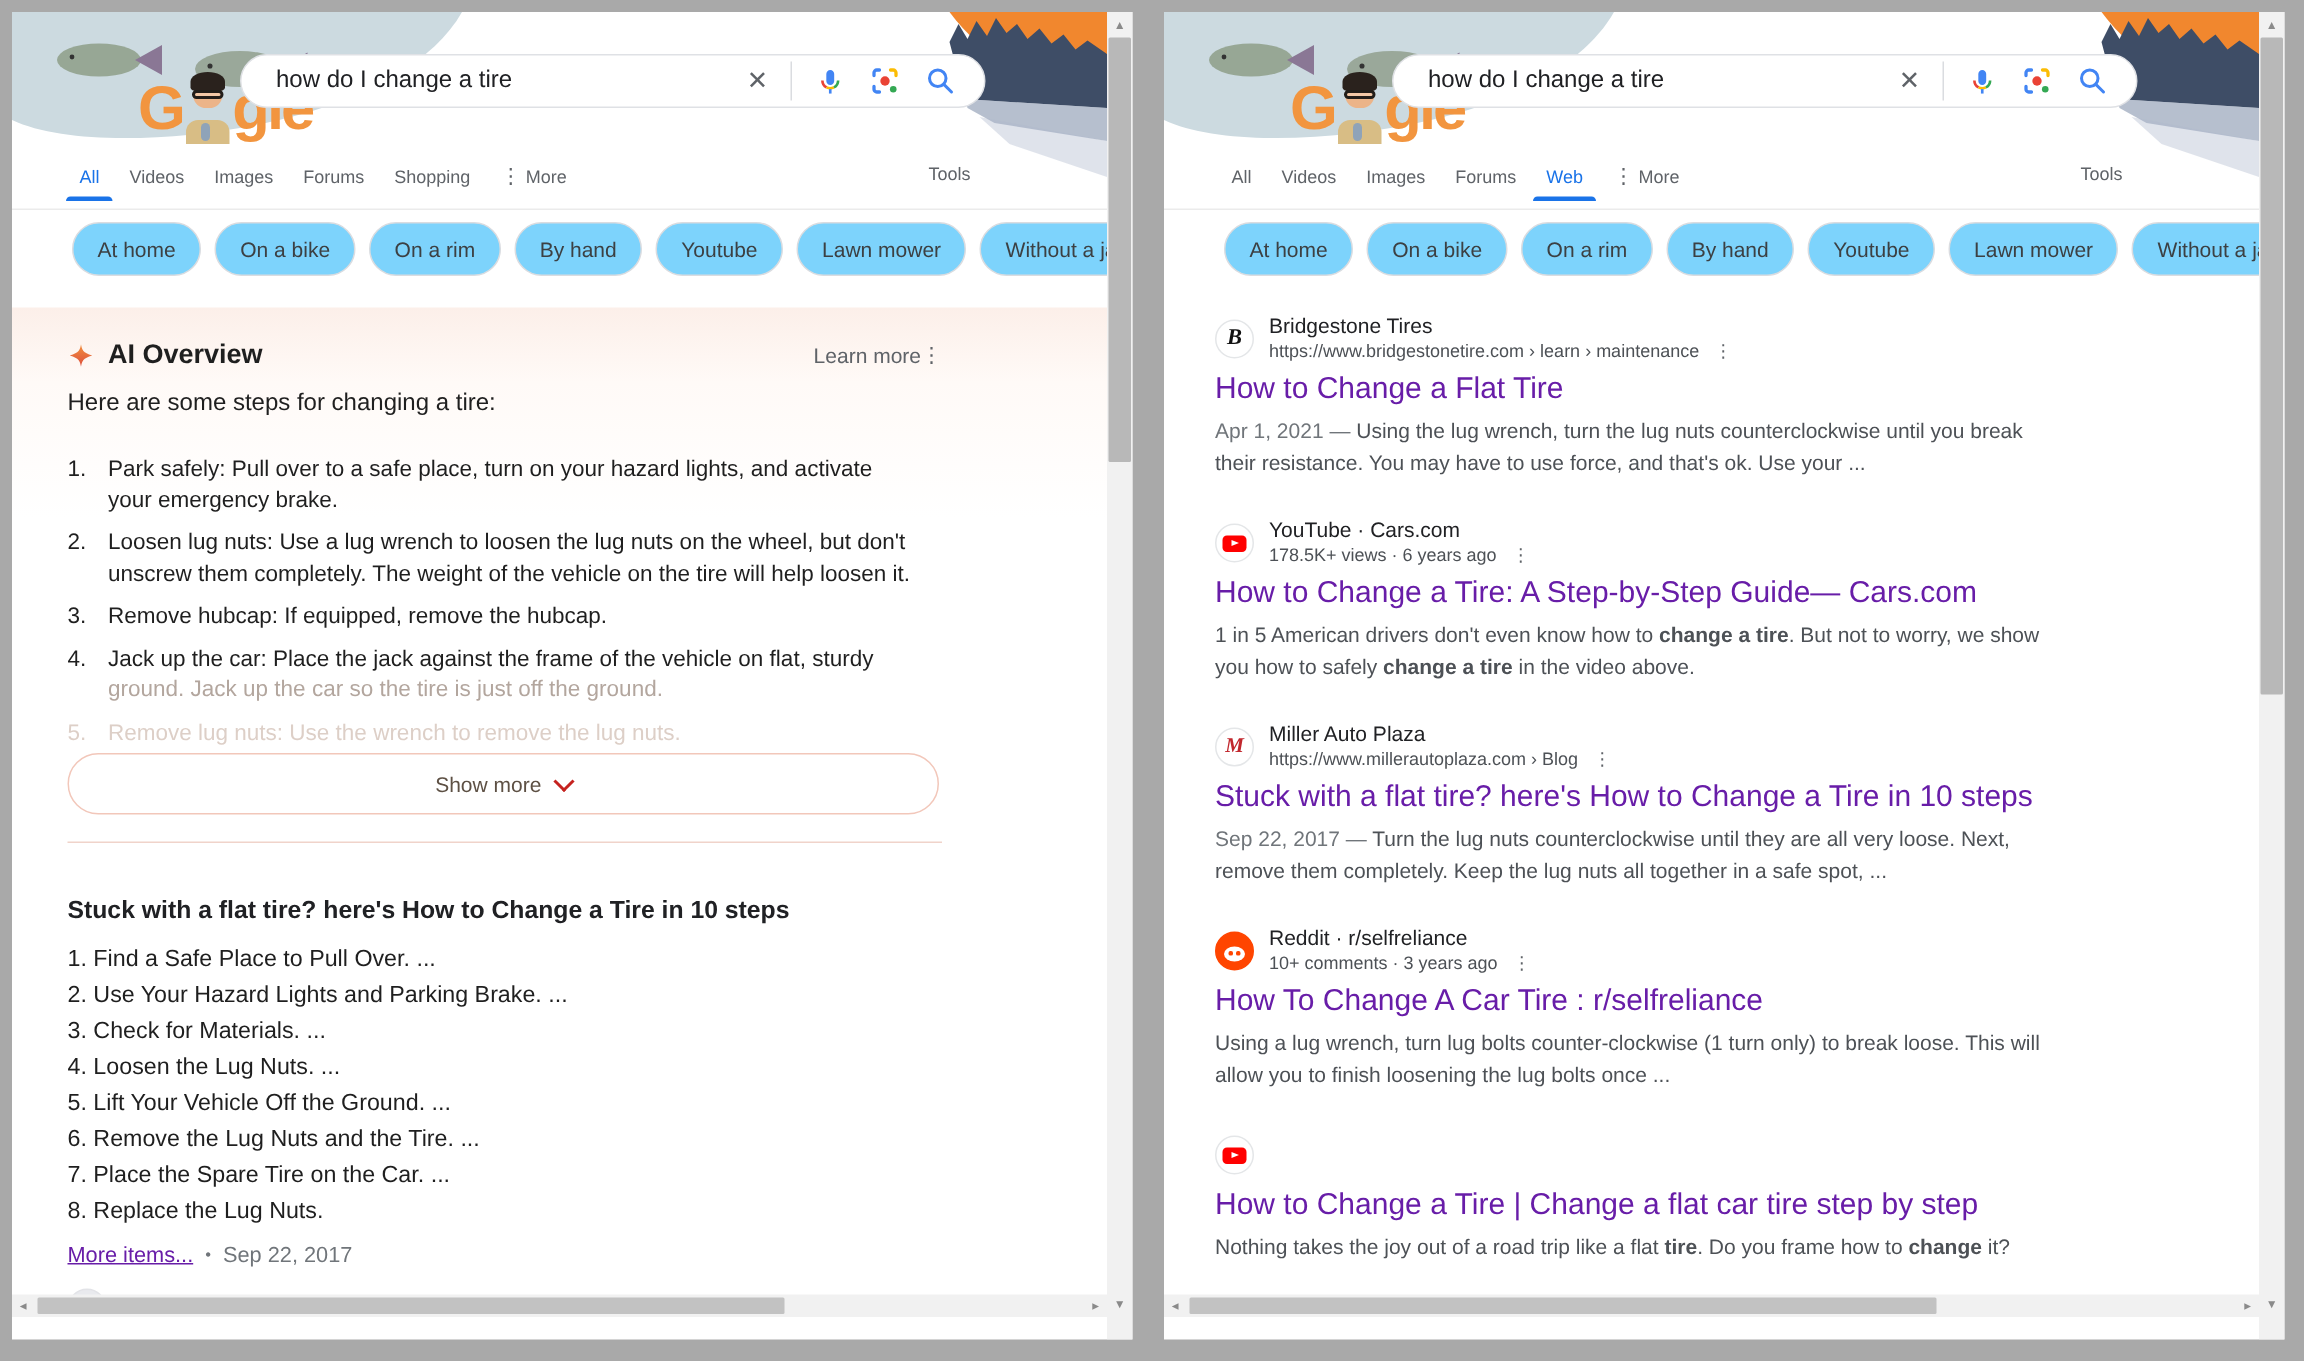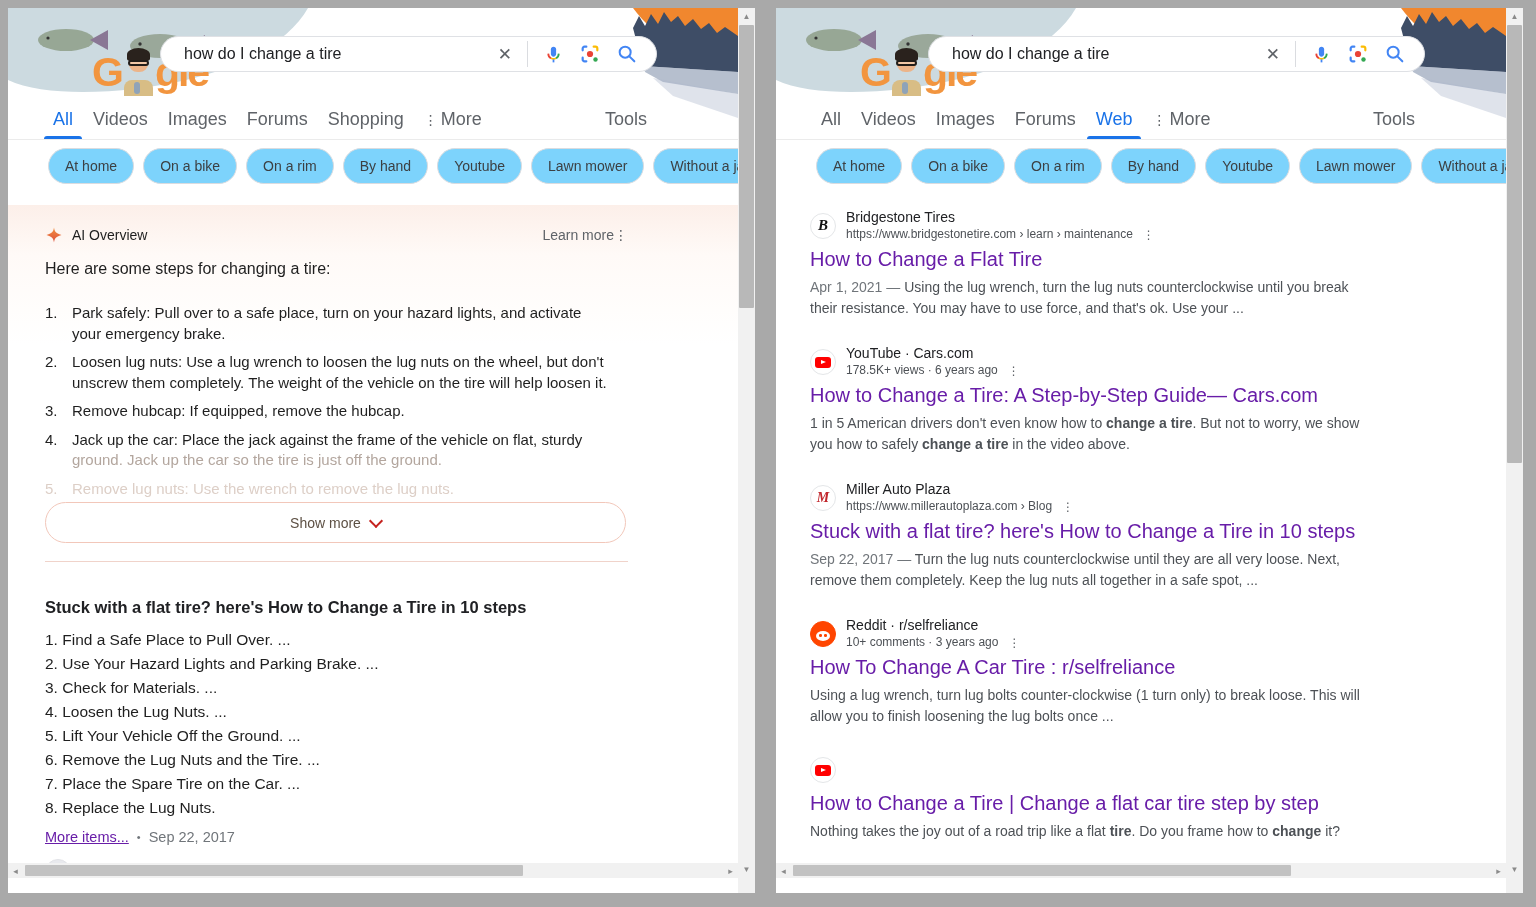--- a/index.html
+++ b/index.html
@@ -38,41 +38,41 @@
   
   .search-bar{position:absolute;left:152px;top:28px;width:497px;height:36px;border:1px solid #dfe1e5;
       border-radius:24px;display:flex;align-items:center;background:#fff;box-sizing:border-box;}
   .query-input{flex:1;border:none;outline:none;background:transparent;font-size:16px;color:#202124;
       padding:0 0 0 23px;font-family:inherit;min-width:0;}
   .sb-icons{display:flex;align-items:center;gap:15px;padding-right:18px;}
   .icon-clear{cursor:pointer;} .icon-clear::before{content:"✕";font-size:17px;color:#5f6368;}
   .sb-divider{width:1px;height:26px;background:#dadce0;}
 
   
-  .tab-row{position:absolute;left:45px;top:101px;right:0;height:26px;font-size:18px;color:#5f6368;}
+  .tab-row{position:absolute;left:45px;top:101px;right:0;height:26px;font-size:12px;color:#5f6368;}
   .tabs{display:flex;gap:20px;align-items:center;}
   .tab{cursor:pointer;display:flex;align-items:center;gap:3px;}
   .tab-label{position:relative;}
   .tab.active{color:#1a73e8;}
   .tab.active .tab-label::after{content:"";position:absolute;left:-9px;right:-9px;bottom:-9px;height:3px;
       background:#1a73e8;border-radius:3px 3px 0 0;}
   .kebab-icon::before{content:"⋮";color:#5f6368;font-size:14px;}
   .tools{position:absolute;right:91px;top:0;cursor:pointer;}
   .tabs-divider{position:absolute;left:0;top:131px;width:730px;height:1px;background:#ebebeb;}
 
   
   .chip-row{position:absolute;left:40px;top:140px;right:0;height:38px;display:flex;gap:9px;overflow:hidden;}
   .chip{flex:none;height:34px;line-height:34px;padding:0 16px;border:1px solid #dadce0;border-radius:18px;
       font-size:14px;color:#3c4043;white-space:nowrap;background:#7dd3fc;cursor:pointer;}
 
   
   .ai-sec{position:absolute;left:0;top:197px;width:730px;height:360px;
       background:linear-gradient(180deg,#fcefe9 0,#fffaf7 50px,#ffffff 140px);}
   .ai-head{position:absolute;left:37px;top:21px;width:583px;display:flex;align-items:center;}
-  .ai-label{font-size:14px;font-weight:400;color:#1f1f1f;margin-left:9px;}
+  .ai-label{font-size:18px;font-weight:700;color:#1f1f1f;margin-left:9px;}
   .ai-head-right{margin-left:auto;display:flex;align-items:center;gap:0;}
   .ai-learn{font-size:14px;color:#5f6368;cursor:pointer;}
   .ai-intro{position:absolute;left:37px;top:55px;font-size:16px;color:#1f1f1f;}
   .ai-list{position:absolute;left:37px;top:98px;width:575px;}
   .ai-step{display:flex;margin-bottom:8px;font-size:15px;line-height:20.5px;color:#1f1f1f;}
   .ai-num{width:27px;flex:none;}
   .ai-text{width:540px;}
   .fade1{color:#b3a69e;} .fade2{color:#ddcfc7;}
   .show-more{position:absolute;left:37px;top:297px;width:581px;height:41px;border:1px solid #f2c7ba;
       border-radius:21px;background:#fff;display:flex;align-items:center;justify-content:center;gap:10px;

